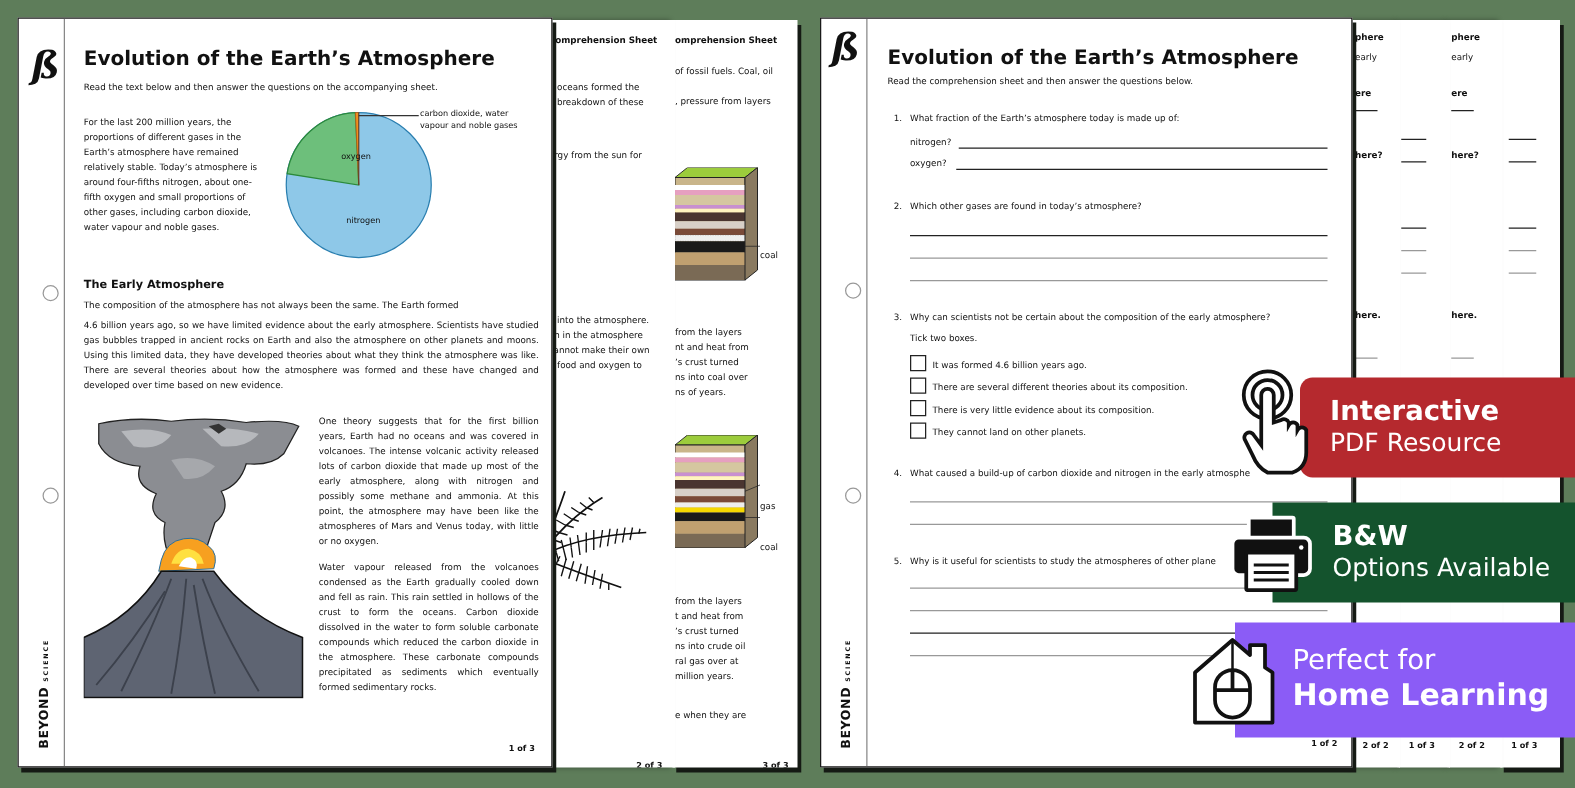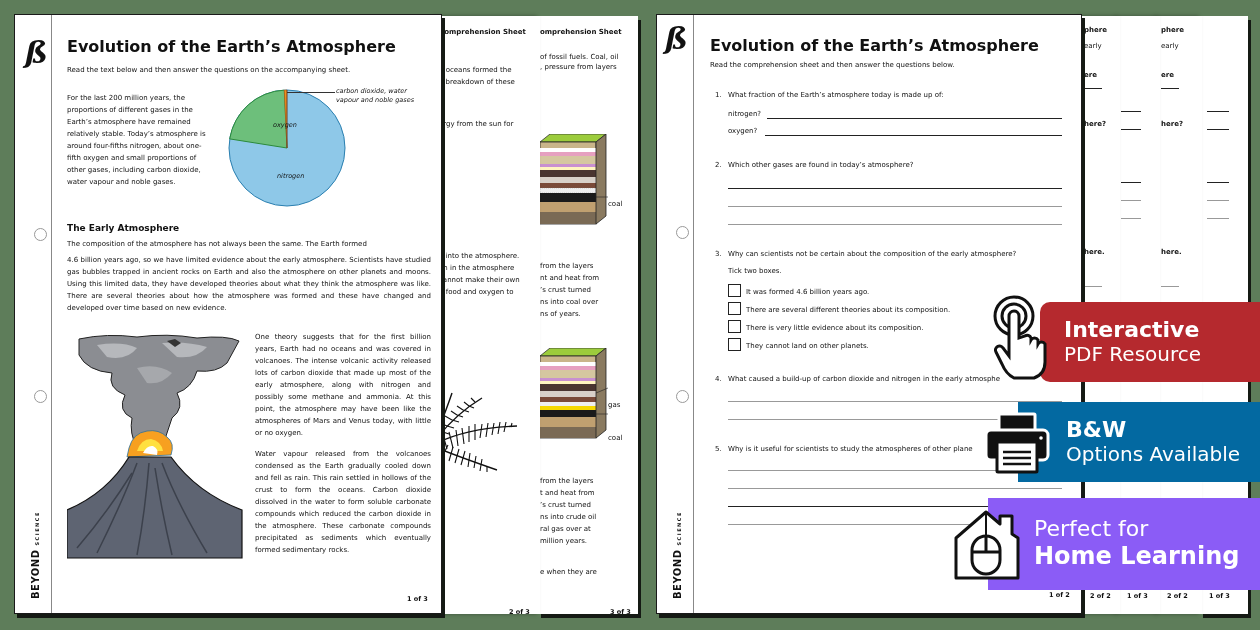--- a/index.html
+++ b/index.html
@@ -21,36 +21,36 @@
   .para { position: absolute; font-size: 7px; line-height: 12px; text-align: justify; }
   .h2 { position: absolute; font-size: 9px; font-weight: bold; }
   .pageno { position: absolute; font-size: 6.5px; font-weight: bold; }
 
   .q { position: absolute; font-size: 7px; white-space: nowrap; }
   .line { position: absolute; height: 1px; background: #222; }
   .line.grey { background: #999; }
   .tick-box { position: absolute; width: 13px; height: 13px; border: 1px solid #222; background: #fff; }
 
   .strip-text { position: absolute; font-size: 7px; white-space: nowrap; }
-  .pie-label { position: absolute; font-size: 6.5px; white-space: nowrap; font-style: italic; }
+  .pie-label { position: absolute; font-size: 6.5px; white-space: nowrap; }
 
   .badge { position: absolute; display: flex; align-items: center; color: #fff; }
   .badge .b-bold { font-weight: bold; font-size: 22px; line-height: 24px; }
   .badge .b-reg { font-size: 20px; line-height: 24px; }
   .badge-icon { position: absolute; }
 </style>
 </head>
 <body>
 
 <div>
 
   <div class="sheet shadow" style="left:538px; top:16px; width:100px; height:598px; box-shadow: 3px 4px 0 #151a14;">
     <div class="strip-text" style="left:2px; top:12px; font-weight:bold;">omprehension Sheet</div>
     <div class="strip-text" style="left:2px; top:37px;">of fossil fuels. Coal, oil</div>
-    <div class="strip-text" style="left:2px; top:47px;">, pressure from layers</div>
+    <div class="strip-text" style="left:2px; top:61px;">, pressure from layers</div>
 
     <svg style="position:absolute; left:2px; top:118px;" width="70" height="95" viewBox="0 0 70 95">
       <polygon points="0,8 56,8 66,0 10,0" fill="#9ccc3c" stroke="#333" stroke-width="0.8"></polygon>
       <rect x="0" y="8" width="56" height="82" fill="#c9b58a" stroke="#222" stroke-width="0.8"></rect>
       <rect x="0" y="14" width="56" height="4" fill="#fff"></rect>
       <rect x="0" y="18" width="56" height="4" fill="#e6a0c0"></rect>
       <rect x="0" y="22" width="56" height="8" fill="#d5c7a0"></rect>
       <rect x="0" y="30" width="56" height="3" fill="#c890d0"></rect>
       <rect x="0" y="33" width="56" height="3" fill="#fff4c0"></rect>
       <rect x="0" y="36" width="56" height="7" fill="#4a3530"></rect>
@@ -283,21 +283,21 @@
     </div>
   </div>
   <svg class="badge-icon" style="left:992px; top:292px;" width="62" height="92" viewBox="0 0 62 92">
     <g fill="#fff" stroke="#111" stroke-width="3">
       <circle cx="22" cy="24" r="19"></circle>
       <circle cx="22" cy="24" r="12"></circle>
       <path d="M17,24 a5,5 0 0 1 10,0 L27,46 L33,44 a4,4 0 0 1 6,2 L39,48 a4,4 0 0 1 7,0 L46,52 a4,4 0 0 1 7,0 L53,70 Q53,82 42,86 L22,86 Q14,82 10,72 L4,60 a4,4 0 0 1 7,-4 L17,64 Z"></path>
     </g>
   </svg>
 
-  <div class="badge" style="left:1018px; top:402px; width:242px; height:80px; background:#0369a1; padding-left:48px;">
+  <div class="badge" style="left:1018px; top:402px; width:242px; height:80px; background:#14532d; padding-left:48px;">
     <div>
       <div class="b-bold">B&amp;W</div>
       <div class="b-reg">Options Available</div>
     </div>
   </div>
   <svg class="badge-icon" style="left:983px; top:412px;" width="70" height="62" viewBox="0 0 70 62">
     <g stroke="#fff" stroke-width="3" fill="#111">
       <rect x="16" y="2" width="36" height="18" rx="1"></rect>
       <rect x="3" y="18" width="62" height="30" rx="5"></rect>
       <rect x="14" y="30" width="40" height="30" rx="1" fill="#fff" stroke="#111"></rect>

